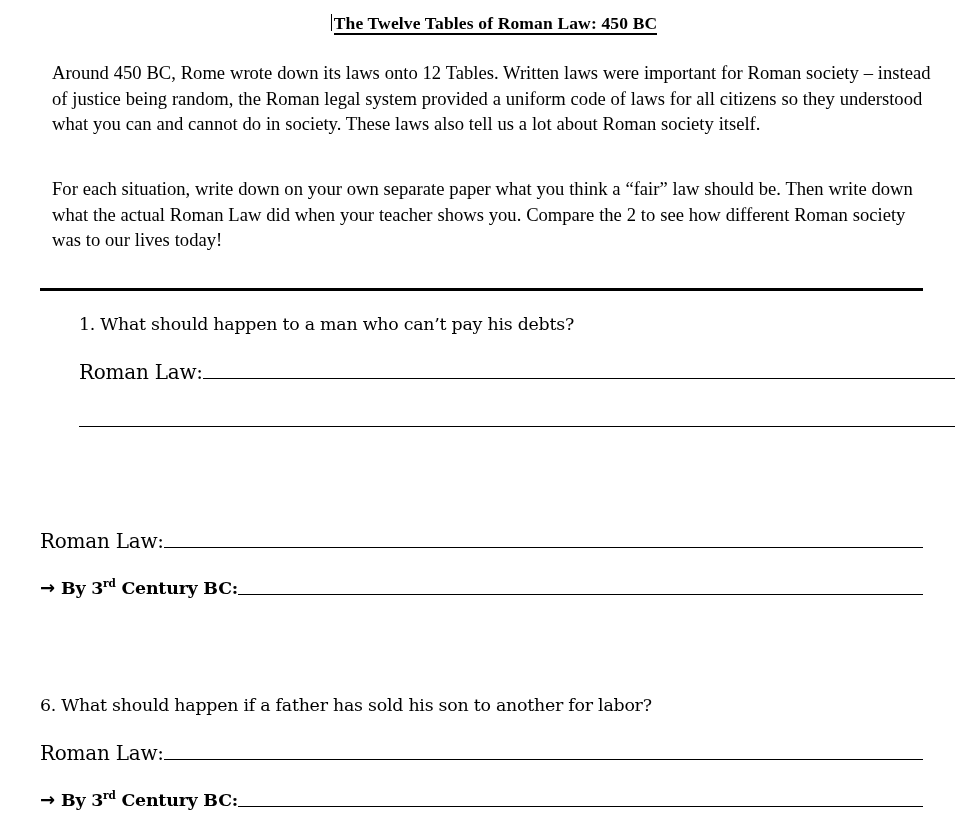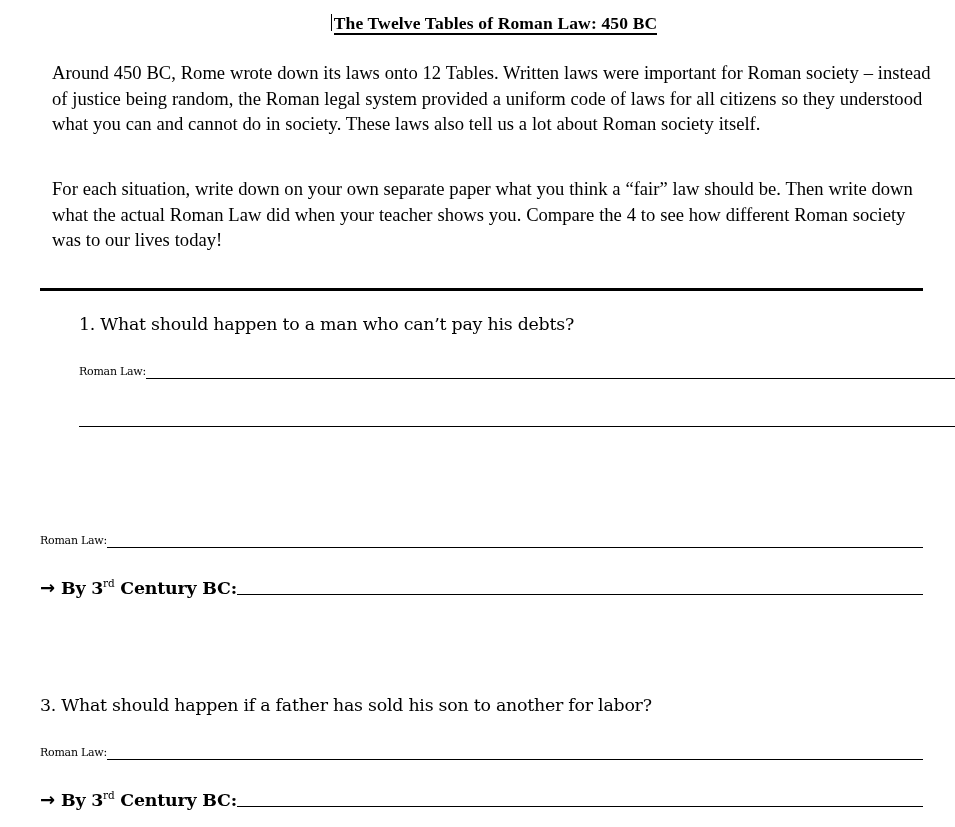--- a/index.html
+++ b/index.html
@@ -91,21 +91,21 @@
     letter-spacing: -0.25px;
     white-space: nowrap;
   }
 
   .answer-row {
     display: flex;
     align-items: flex-end;
     white-space: nowrap;
   }
   .answer-row .label {
-    font-size: 11px;
+    font-size: 20px;
     line-height: 20px;
     font-family: "DejaVu Serif", "Liberation Serif", serif;
     letter-spacing: -0.25px;
     flex: 0 0 auto;
   }
   .answer-row .rule {
     flex: 1 1 auto;
     height: 0;
     border-bottom: 1.6px solid #000;
     margin-bottom: 3px;
@@ -134,21 +134,21 @@
   .century-row .arrow {
     font-weight: bold;
     font-size: 18px;
     padding-right: 6px;
     font-family: "DejaVu Sans", sans-serif;
   }
   .century-row sup {
     font-size: 10.5px;
     vertical-align: super;
     line-height: 0;
-    font-weight: normal;
+    font-weight: bold;
   }
   .century-row .rule {
     flex: 1 1 auto;
     height: 0;
     border-bottom: 1.6px solid #000;
     margin-bottom: 3px;
   }
   .gap-md { height: 27px; }
   .gap-lg { height: 44px; }
 </style>
@@ -159,21 +159,21 @@
 
   <div class="title-row">
     <span class="doc-title">
       <span class="caret"></span>
       <span>The Twelve Tables of Roman Law:  450 BC</span>
     </span>
   </div>
 
   <div class="para" id="para-intro">Around 450 BC, Rome wrote down its laws onto 12 Tables.  Written laws were important for Roman society – instead of justice being random, the Roman legal system provided a uniform code of laws for all citizens so they understood what you can and cannot do in society.  These laws also tell us a lot about Roman society itself.</div>
 
-  <div class="para" id="para-instructions">For each situation, write down on your own separate paper what you think a “fair” law should be.  Then write down what the actual Roman Law did when your teacher shows you.  Compare the 4 to see how different Roman society was to our lives today!</div>
+  <div class="para" id="para-instructions">For each situation, write down on your own separate paper what you think a “fair” law should be.  Then write down what the actual Roman Law did when your teacher shows you.  Compare the 2 to see how different Roman society was to our lives today!</div>
 
   <div class="divider"></div>
 
   <div class="qblock" id="q1">
     <div class="q-text">1.  What should happen to a man who can’t pay his debts?</div>
     <div class="gap-md"></div>
     <div class="answer-row">
       <span class="label">Roman Law:</span>
       <span class="rule"></span>
     </div>
@@ -188,21 +188,21 @@
       <span class="rule"></span>
     </div>
     <div class="gap-md"></div>
     <div class="century-row">
       <span class="label"><span class="arrow">→</span><span>By 3</span><sup>rd</sup><span> Century BC:</span></span>
       <span class="rule"></span>
     </div>
   </div>
 
   <div class="qblock" id="q3">
-    <div class="q-text">3.  What should happen if a father has sold his son to another for labor?</div>
+    <div class="q-text">6.  What should happen if a father has sold his son to another for labor?</div>
     <div class="gap-md"></div>
     <div class="answer-row">
       <span class="label">Roman Law:</span>
       <span class="rule"></span>
     </div>
     <div class="gap-md"></div>
     <div class="century-row">
       <span class="label"><span class="arrow">→</span><span>By 3</span><sup>rd</sup><span> Century BC:</span></span>
       <span class="rule"></span>
     </div>

